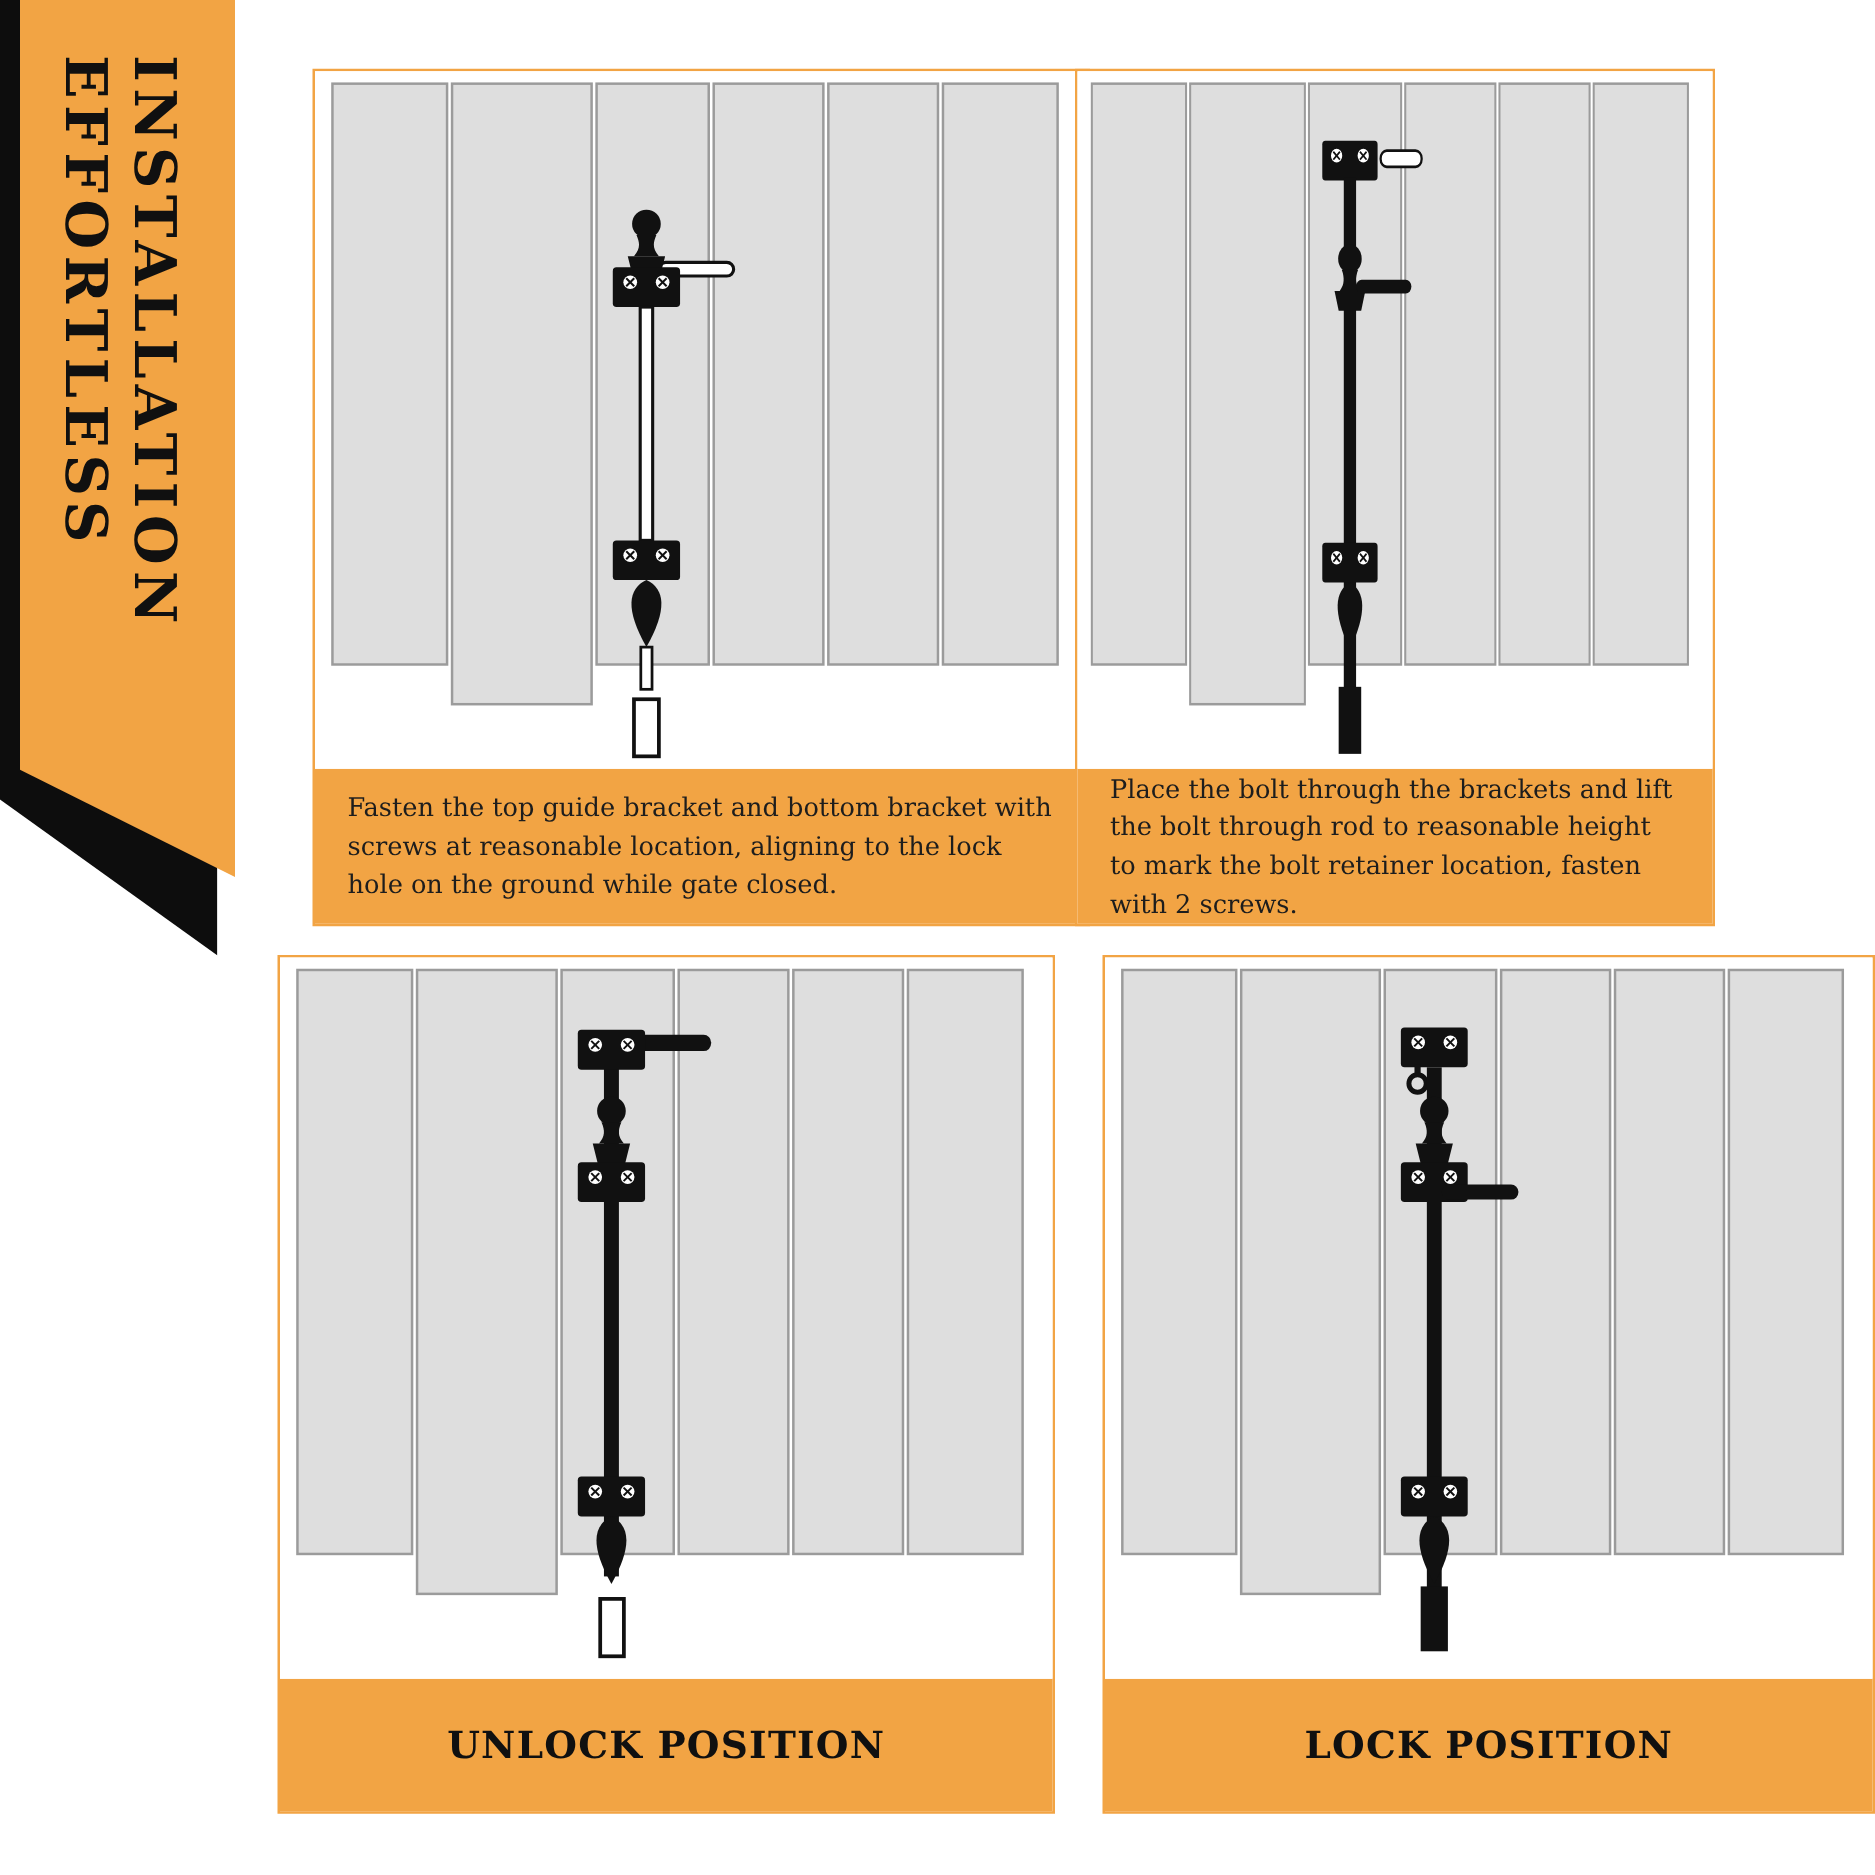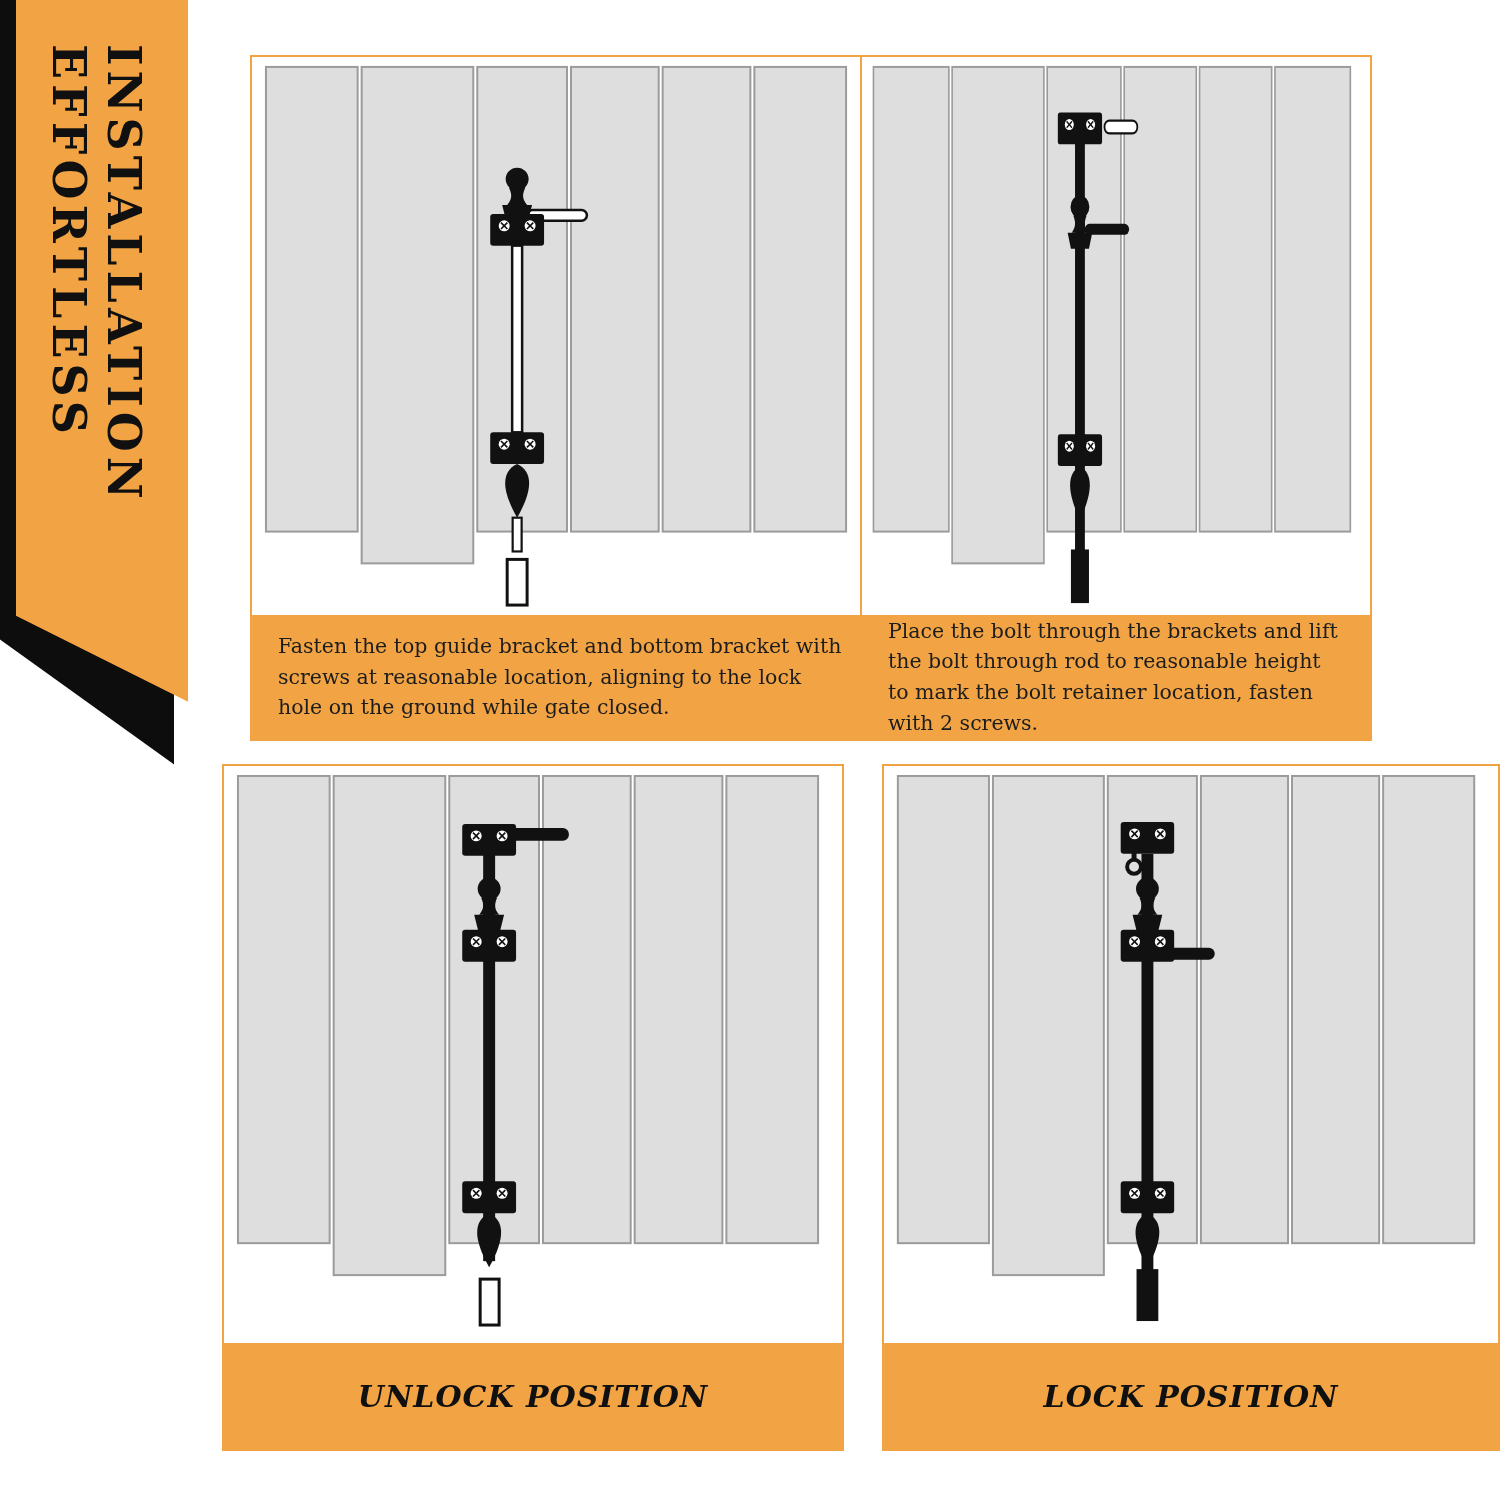--- a/index.html
+++ b/index.html
@@ -27,21 +27,21 @@
   .panel{position:absolute;border:2px solid var(--accent-orange);background:#fff;display:flex;flex-direction:column;}
   #p1{left:222px;top:55px;width:622px;height:686px;margin-left:28px;}
   #p2{left:860px;top:55px;width:512px;height:686px;}
   #p3{left:222px;top:764px;width:622px;height:687px;}
   #p4{left:860px;top:764px;width:618px;height:687px;margin-left:22px;}
   .art{flex:1;position:relative;background:#fff;}
   .art svg{position:absolute;left:0;top:0;width:100%;height:100%;}
   .caption-bar{background:var(--accent-orange);display:flex;align-items:center;}
   .caption-top{height:124px;padding:14px 26px;}
   .caption-top p{font-size:20.5px;line-height:1.5;color:#1d1d1d;}
-  .caption-bottom{height:106px;justify-content:center;font-style:italic;}
+  .caption-bottom{height:106px;justify-content:center;}
   .caption-bottom p{font-weight:700;font-size:30px;letter-spacing:1px;color:#101010;}
 </style>
 </head>
 <body>
 
 <main class="page">
 
   <svg width="0" height="0" style="position:absolute" aria-hidden="true">
     <defs>
       <g id="fence">

